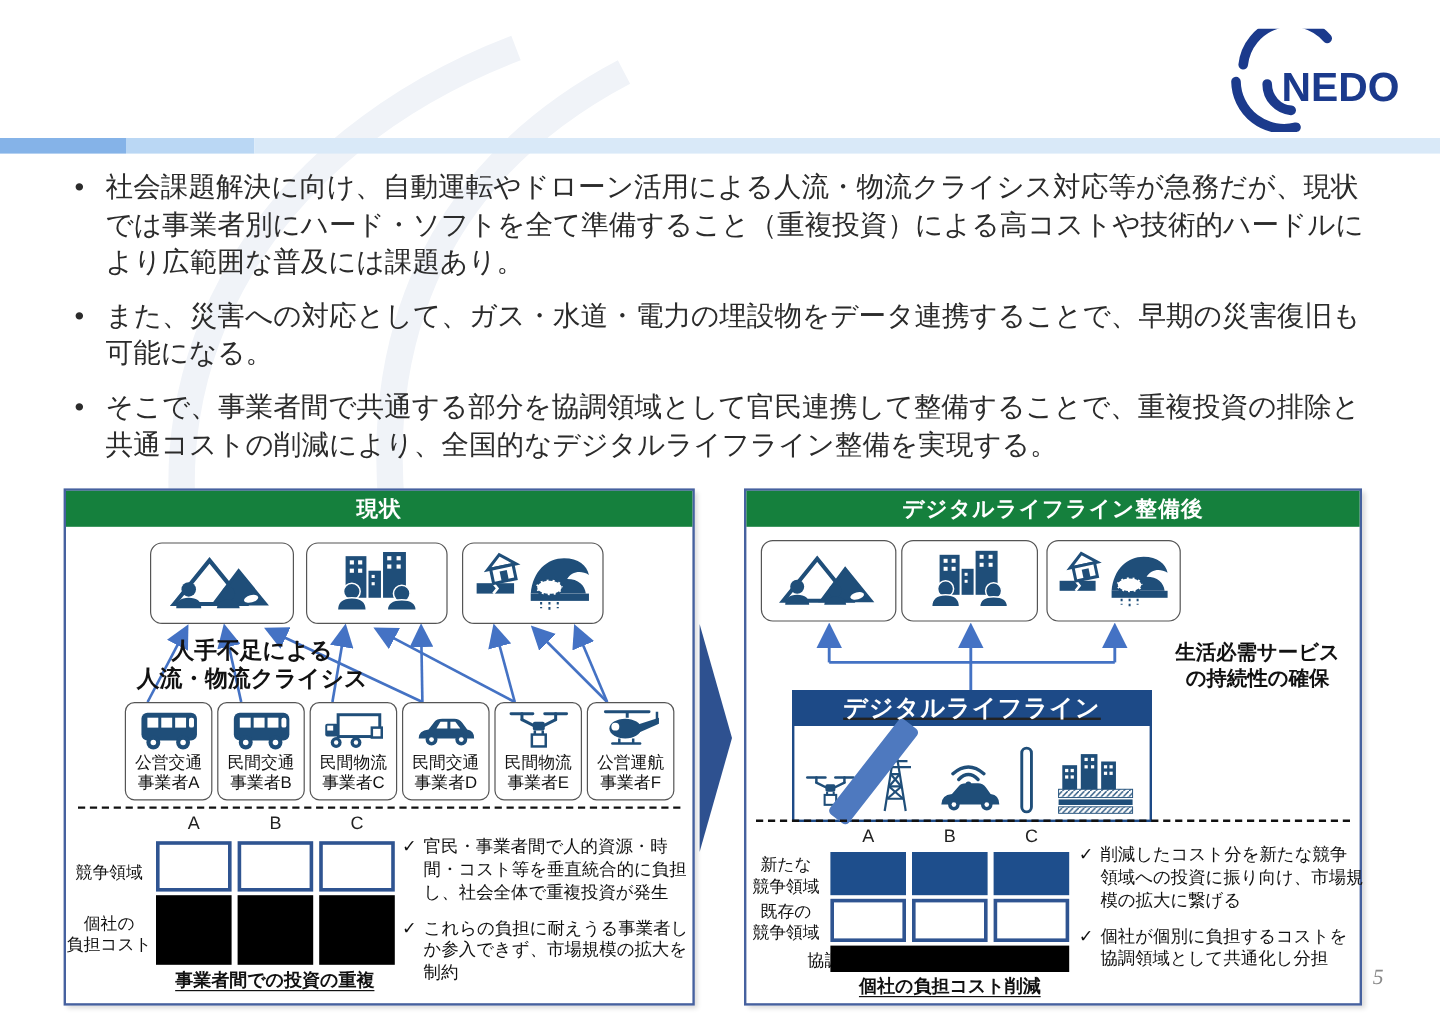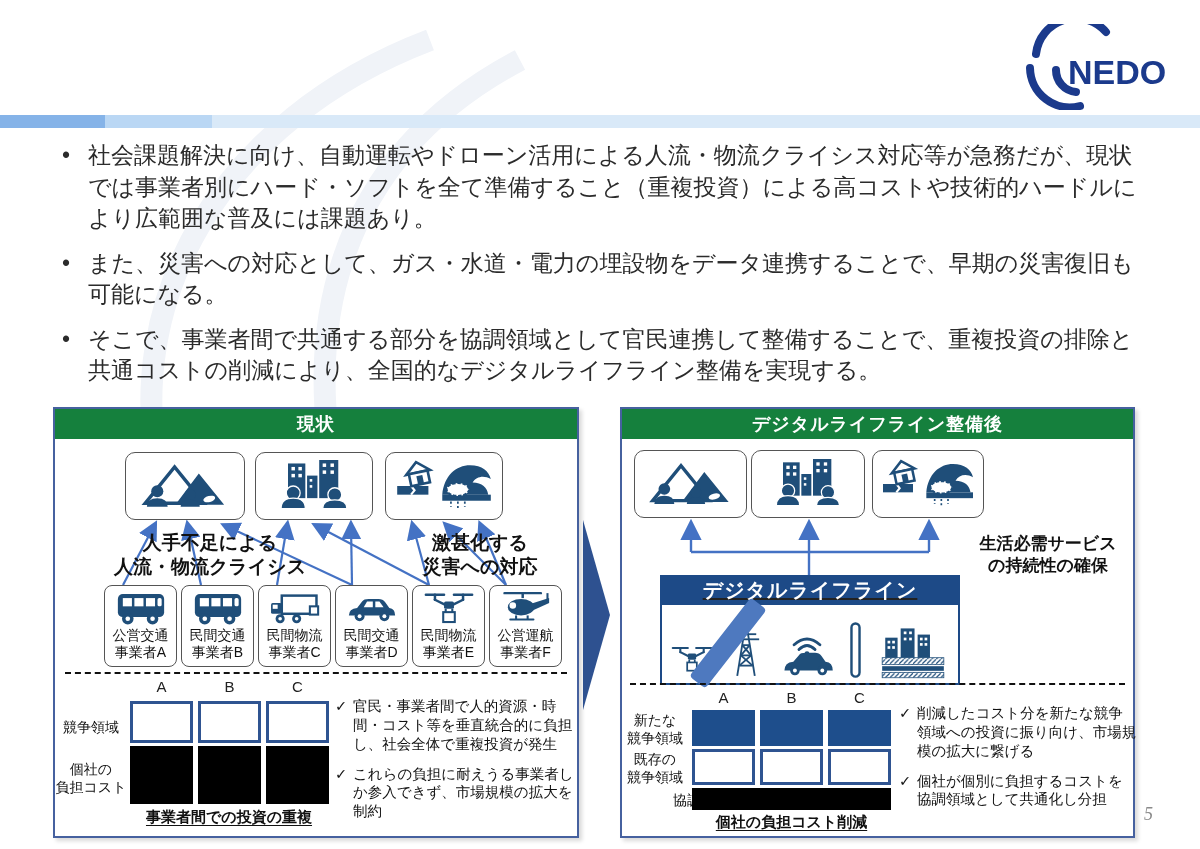--- a/index.html
+++ b/index.html
@@ -175,24 +175,20 @@
             <line x1="76" y1="45" x2="76" y2="58"></line>
             <line x1="84" y1="45" x2="84" y2="56"></line>
         </g>
       </svg>
     </div>
 
     <div class="crisis" style="left:40px;top:122px;width:230px;">
       <div>人手不足による</div>
       <div>人流・物流クライシス</div>
     </div>
-    <div class="crisis" style="left:330px;top:122px;width:190px;">
-      <div>激甚化する</div>
-      <div>災害への対応</div>
-    </div>
 
     <div class="ops">
       <div class="op">
         <svg width="56" height="38" viewBox="0 0 64 46">
           <rect x="4" y="6" width="56" height="28" rx="6" fill="#1f4e79"></rect>
           <rect x="10" y="11" width="11" height="10" fill="#fff"></rect>
             <rect x="24" y="11" width="11" height="10" fill="#fff"></rect>
           <rect x="38" y="11" width="11" height="10" fill="#fff"></rect>
             <rect x="52" y="11" width="5" height="10" rx="2" fill="#fff"></rect>
           <circle cx="16" cy="36" r="7" fill="#1f4e79"></circle>

